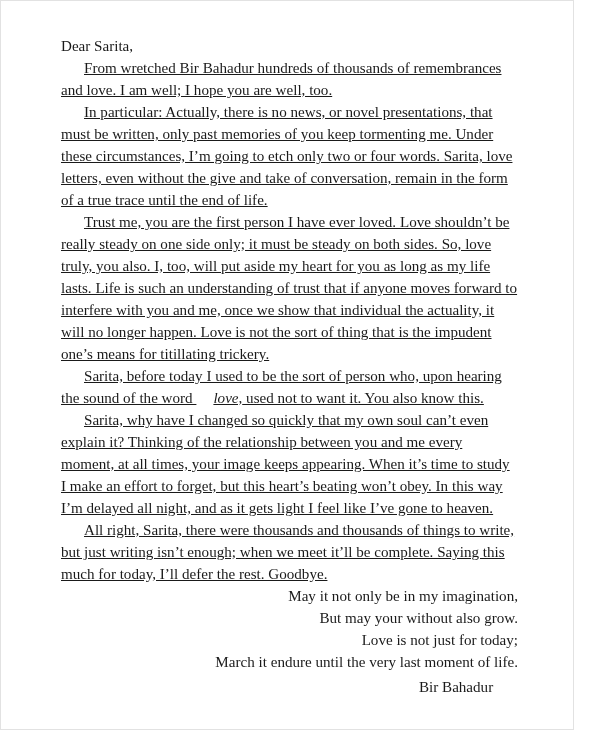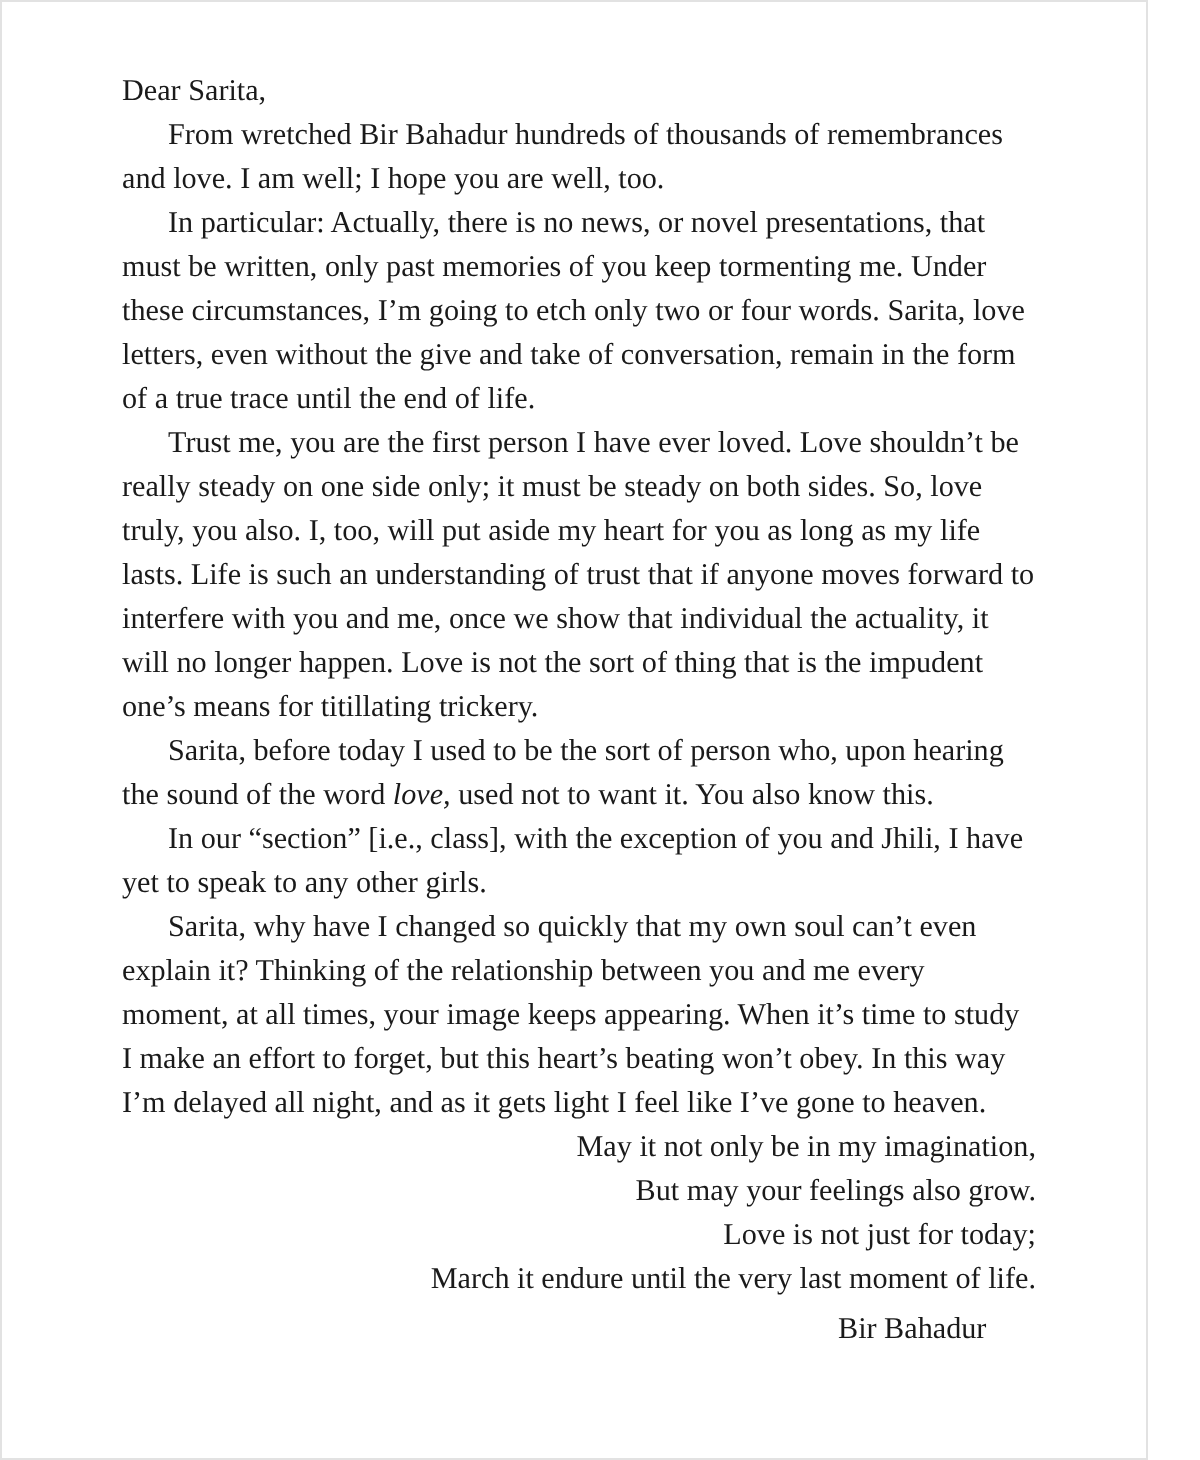--- a/index.html
+++ b/index.html
@@ -29,64 +29,66 @@
     line-height: 22.0px;
     text-align: left;
   }
   .salutation {
     margin: 0;
     text-indent: 0;
   }
   .para {
     margin: 0;
     text-indent: 23px;
+    text-decoration: underline;
   }
   .verse-block {
     margin: 0;
   }
   .verse-line {
     margin: 0;
     padding-left: 23px;
     text-align: right;
   }
   .signature {
     margin: 0;
     padding-left: 358px;
   }
   .spacer-sig {
     height: 3px;
   }
   em {
     font-style: italic;
+    margin-left: 17px;
   }
 </style>
 </head>
 <body>
 
 <div class="page">
   <div class="letter-body">
 
     <p class="salutation">Dear Sarita,</p>
 
     <p class="para"><span>From wretched Bir Bahadur hundreds of thousands of remembrances and love. I am well; I hope you are well, too.</span></p>
 
     <p class="para"><span>In particular: Actually, there is no news, or novel presentations, that must be written, only past memories of you keep tormenting me. Under these circumstances, I’m going to etch only two or four words. Sarita, love letters, even without the give and take of conversation, remain in the form of a true trace until the end of life.</span></p>
 
     <p class="para"><span>Trust me, you are the first person I have ever loved. Love shouldn’t be really steady on one side only; it must be steady on both sides. So, love truly, you also. I, too, will put aside my heart for you as long as my life lasts. Life is such an understanding of trust that if anyone moves forward to interfere with you and me, once we show that individual the actuality, it will no longer happen. Love is not the sort of thing that is the impudent one’s means for titillating trickery.</span></p>
 
     <p class="para"><span>Sarita, before today I used to be the sort of person who, upon hearing the sound of the word <em>love,</em> used not to want it. You also know this.</span></p>
 
-    <p class="para"><span>In our “section” [i.e., class], with the exception of you and Jhili, I have yet to speak to any other girls.</span></p>
 
     <p class="para"><span>Sarita, why have I changed so quickly that my own soul can’t even explain it? Thinking of the relationship between you and me every moment, at all times, your image keeps appearing. When it’s time to study I make an effort to forget, but this heart’s beating won’t obey. In this way I’m delayed all night, and as it gets light I feel like I’ve gone to heaven.</span></p>
 
+    <p class="para"><span>All right, Sarita, there were thousands and thousands of things to write, but just writing isn’t enough; when we meet it’ll be complete. Saying this much for today, I’ll defer the rest. Goodbye.</span></p>
 
     <div class="verse-block">
       <p class="verse-line">May it not only be in my imagination,</p>
-      <p class="verse-line">But may your feelings also grow.</p>
+      <p class="verse-line">But may your without also grow.</p>
       <p class="verse-line">Love is not just for today;</p>
       <p class="verse-line">March it endure until the very last moment of life.</p>
     </div>
 
     <div class="spacer-sig"></div>
 
     <p class="signature">Bir Bahadur</p>
 
   </div>
 </div>

